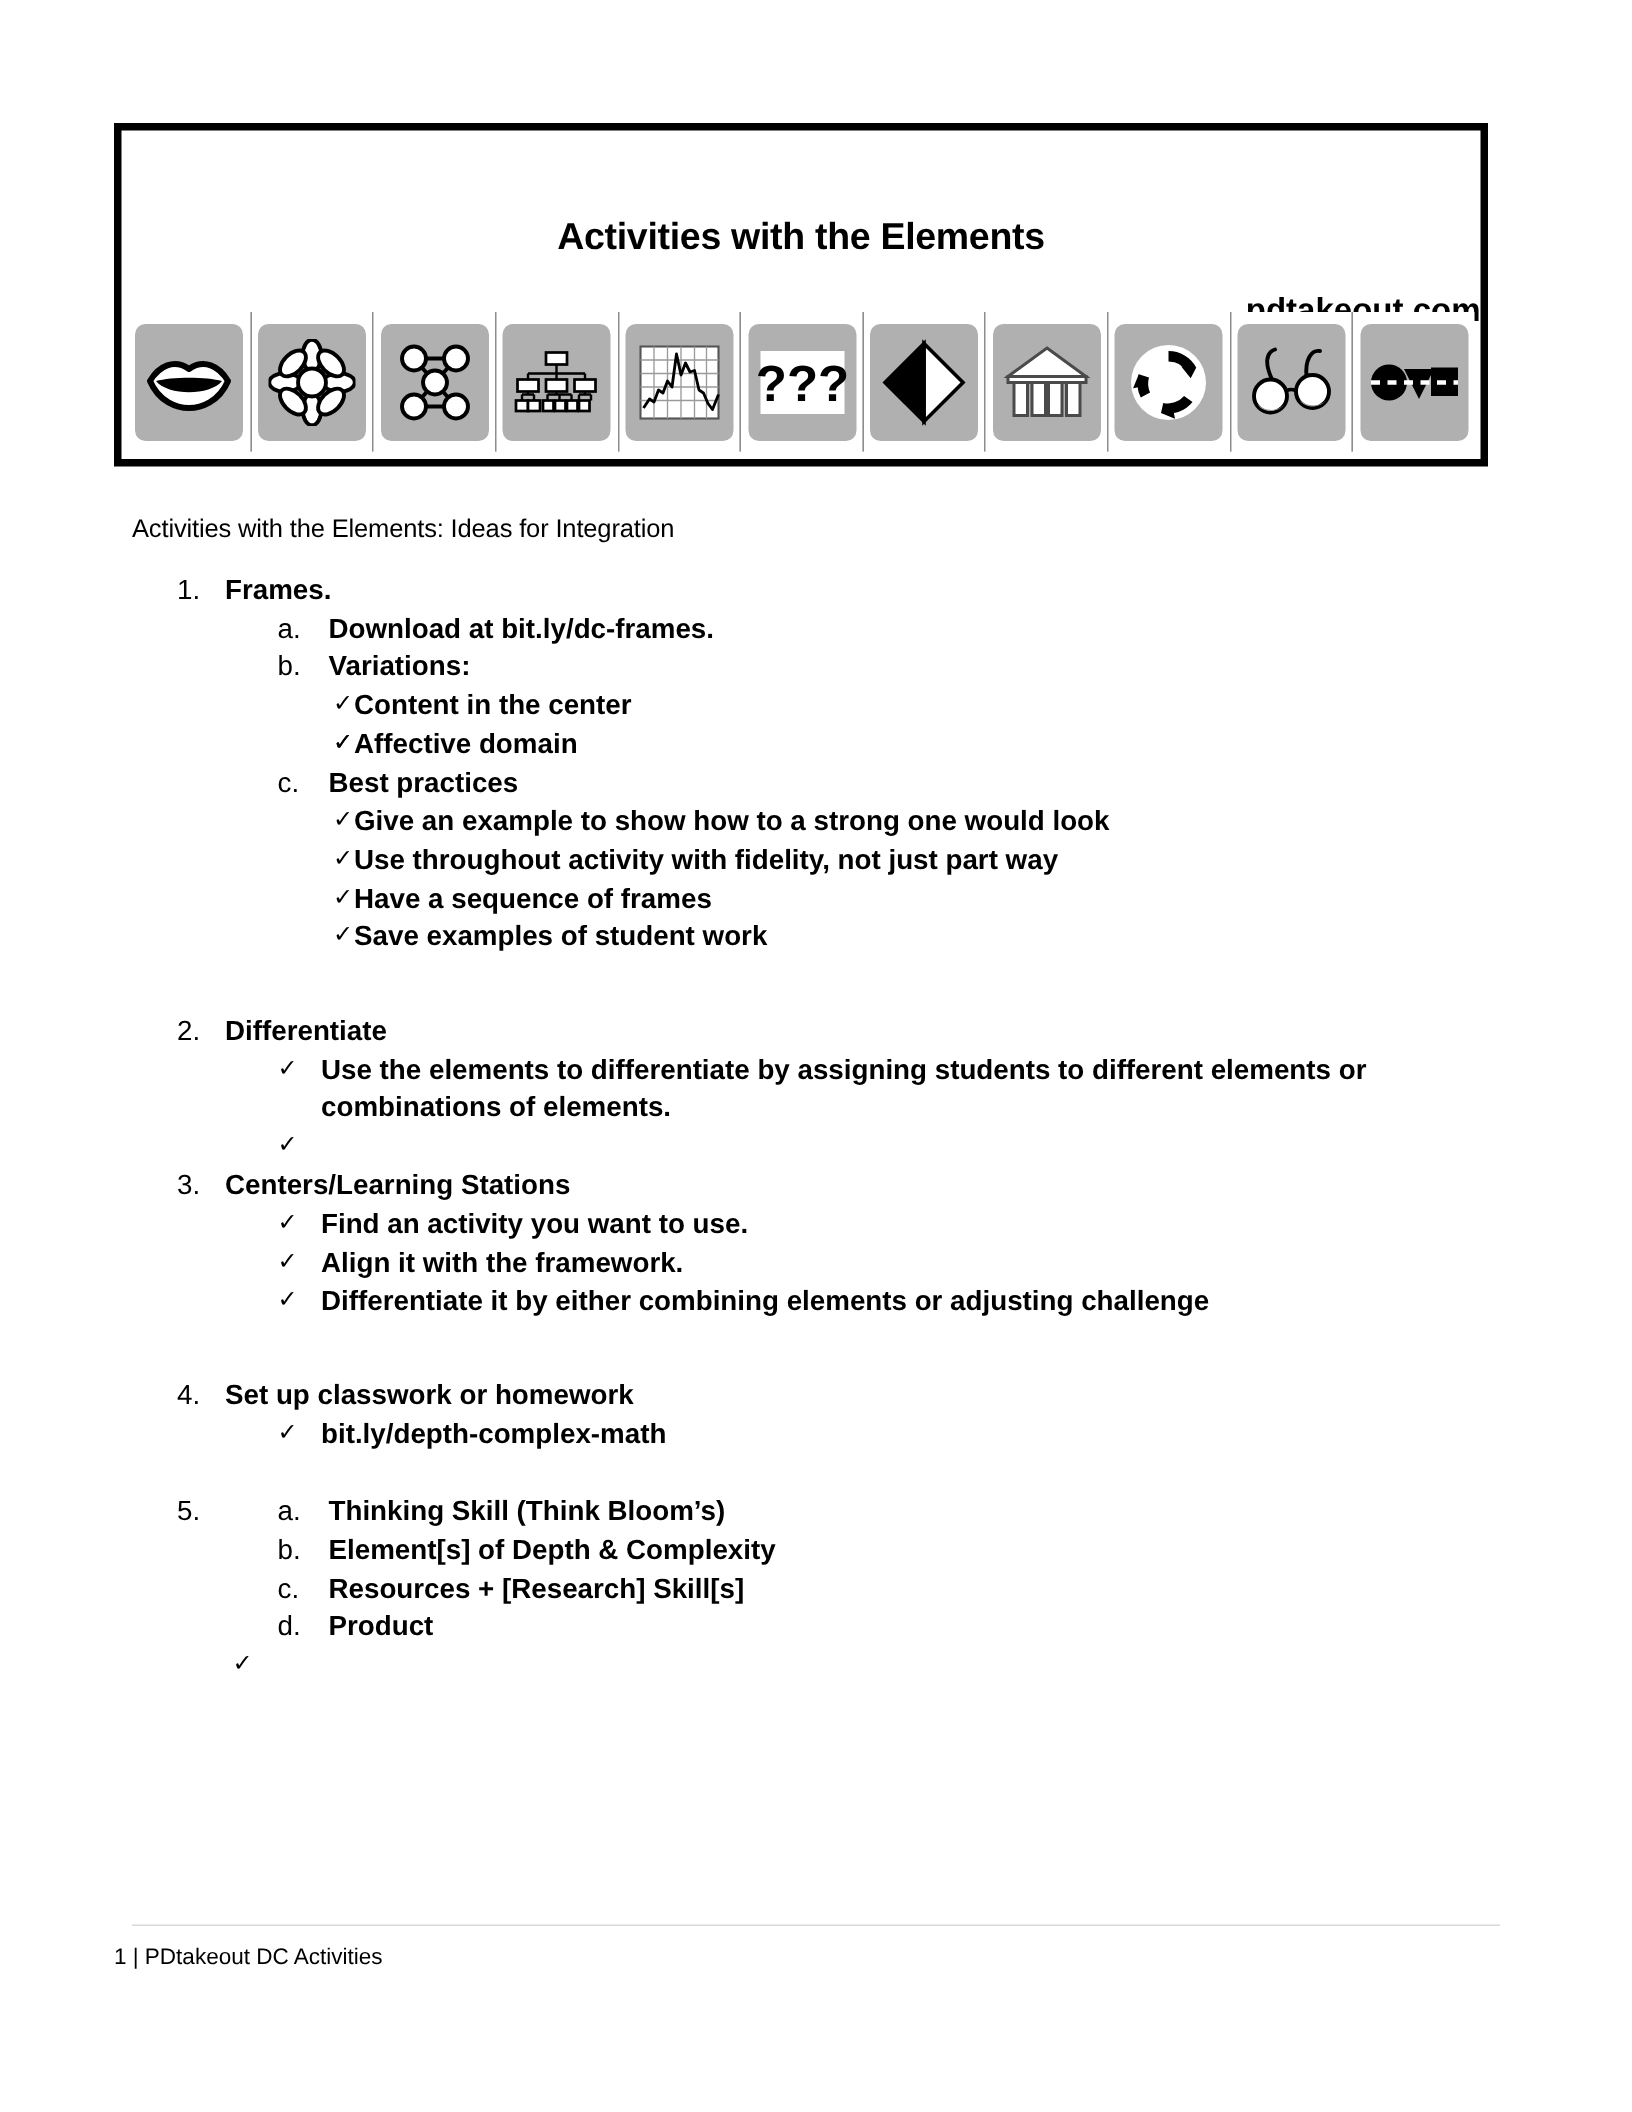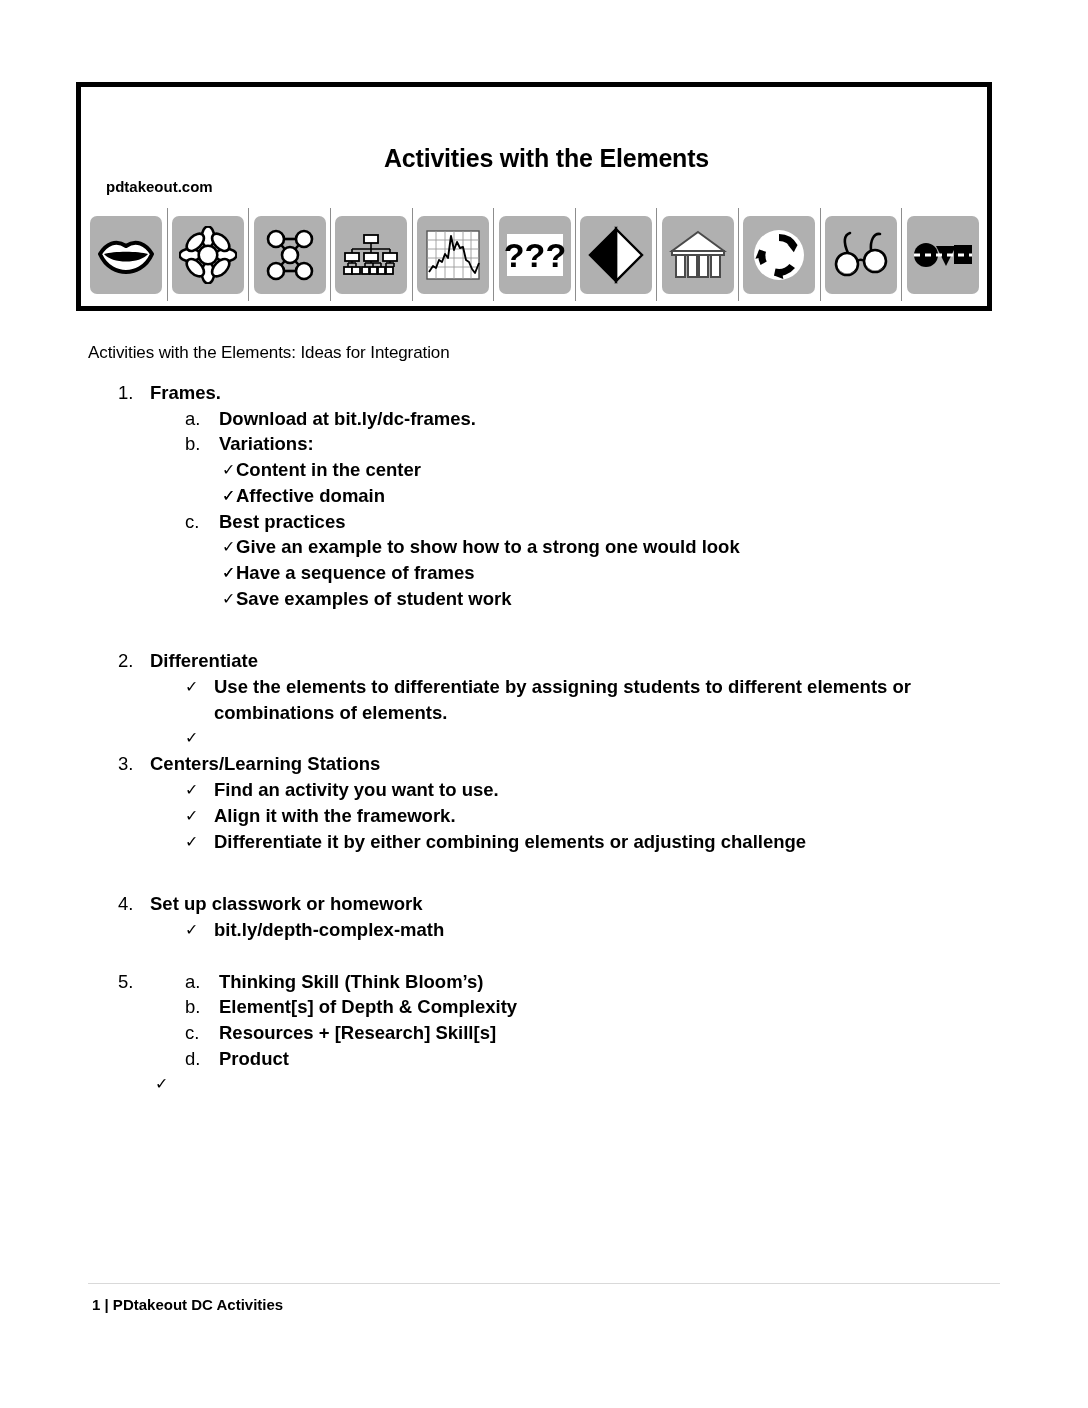--- a/index.html
+++ b/index.html
@@ -27,34 +27,33 @@
   
   .header-box {
     position: absolute;
     left: 76px;
     top: 82px;
     width: 916px;
     height: 229px;
     border: 5px solid #000000;
     box-sizing: border-box;
     background: #ffffff;
-    padding-left: 25px;
   }
   .header-title {
     text-align: center;
     font-size: 25px;
     font-weight: bold;
     letter-spacing: -0.2px;
     margin-top: 57px;
   }
   .header-subtitle {
-    text-align: left;
-    font-size: 15px;
+    text-align: right;
+    font-size: 22px;
     font-weight: bold;
-    margin-top: 5px;
+    margin-top: 21px;
   }
 
   
   .icon-strip {
     position: absolute;
     left: 5px;
     right: 5px;
     bottom: 5px;
     height: 93px;
     display: flex;
@@ -153,24 +152,24 @@
   .footer-rule {
     position: absolute;
     left: 88px;
     top: 1283px;
     width: 912px;
     height: 1px;
     background: #d9d9d9;
   }
   .footer-text {
     position: absolute;
-    left: 92px;
+    left: 76px;
     top: 1296px;
     font-size: 15px;
-    font-weight: bold;
+    font-weight: normal;
   }
 </style>
 </head>
 <body>
 
 <div class="page">
 
   <div class="header-box">
     <div class="header-title">Activities with the Elements</div>
     <div class="header-subtitle">pdtakeout.com</div>
@@ -397,20 +396,21 @@
       <div class="row lvl-let">
         <span class="marker">c.</span>
         <span class="text">Best practices</span>
       </div>
       <div class="row lvl-chk">
         <span class="marker">✓</span>
         <span class="text">Give an example to show how to a strong one would look</span>
       </div>
       <div class="row lvl-chk">
         <span class="marker">✓</span>
+        <span class="text">Use throughout activity with fidelity, not just part way</span>
       </div>
       <div class="row lvl-chk">
         <span class="marker">✓</span>
         <span class="text">Have a sequence of frames</span>
       </div>
       <div class="row lvl-chk">
         <span class="marker">✓</span>
         <span class="text">Save examples of student work</span>
       </div>
 

